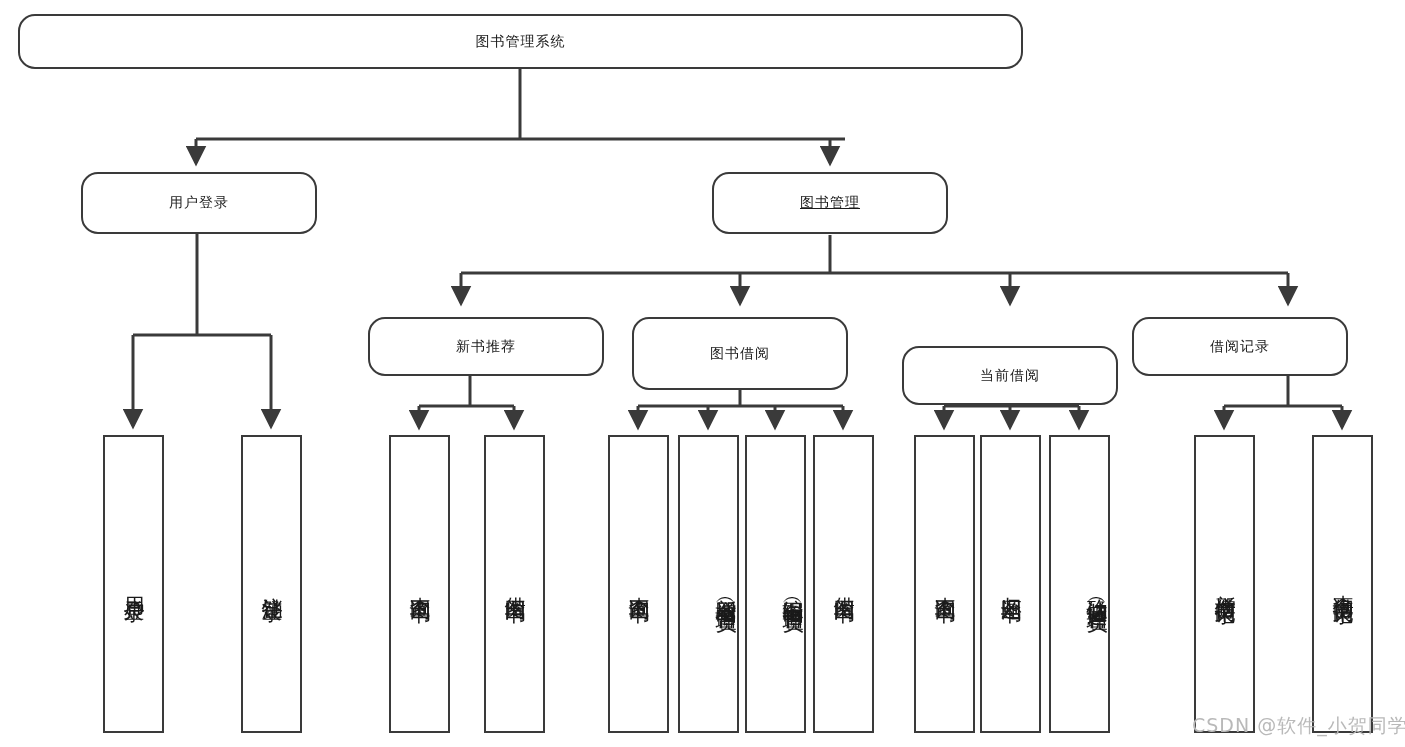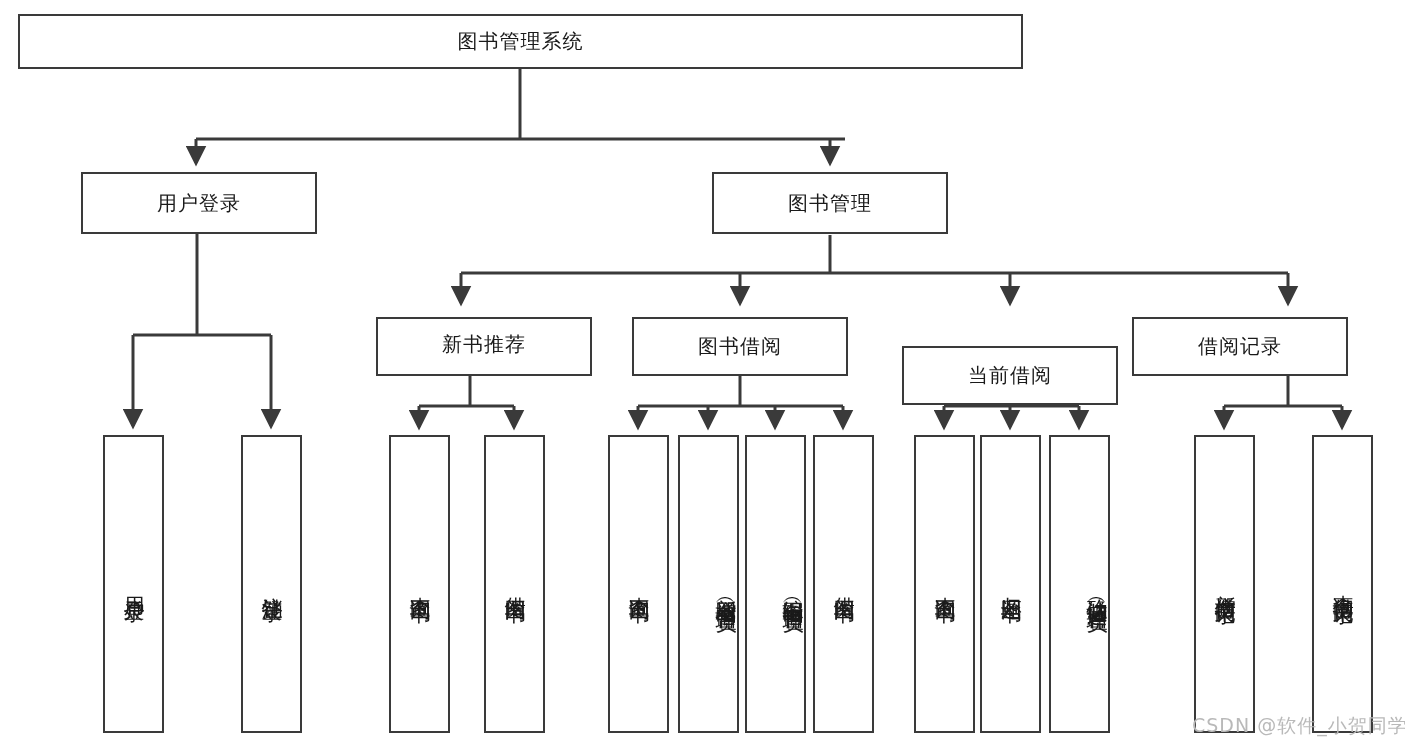--- a/index.html
+++ b/index.html
@@ -20,22 +20,23 @@
     box-sizing: border-box;
     border: 2px solid #3a3a3a;
     background: #ffffff;
     display: flex;
     align-items: center;
     justify-content: center;
     color: #1a1a1a;
     line-height: 1.12;
   }
   .node.horiz {
-    font-size: 20px;
+    font-size: 14px;
     letter-spacing: 1px;
+    border-radius: 17px;
   }
   .node.vert {
     writing-mode: vertical-rl;
     text-orientation: upright;
     font-size: 21px;
     letter-spacing: 2px;
     align-items: flex-start;
     justify-content: center;
     padding-top: 14px;
   }
@@ -115,28 +116,28 @@
     </g>
   </svg>
 
   <div class="node horiz" style="left:18px; top:14px; width:1005px; height:55px;">
     <span>图书管理系统</span>
   </div>
 
   <div class="node horiz" style="left:81px; top:172px; width:236px; height:62px;">
     <span>用户登录</span>
   </div>
-  <div class="node horiz" style="left:712px; top:172px; width:236px; height:62px;">
+  <div class="node horiz" style="left:712px; top:172px; width:236px; height:62px;text-decoration:underline;">
     <span>图书管理</span>
   </div>
 
-  <div class="node horiz" style="left:376px; top:317px; width:216px; height:59px;font-family:Liberation Mono, monospace;">
+  <div class="node horiz" style="left:368px; top:317px; width:236px; height:59px;">
     <span>新书推荐</span>
   </div>
-  <div class="node horiz" style="left:632px; top:317px; width:216px; height:59px;">
+  <div class="node horiz" style="left:632px; top:317px; width:216px; height:73px;">
     <span>图书借阅</span>
   </div>
   <div class="node horiz" style="left:902px; top:317px; width:216px; height:59px;margin-top:29px;">
     <span>当前借阅</span>
   </div>
   <div class="node horiz" style="left:1132px; top:317px; width:216px; height:59px;">
     <span>借阅记录</span>
   </div>
 
   <div class="node vert centered" style="left:103px; top:435px; width:61px; height:298px;">

